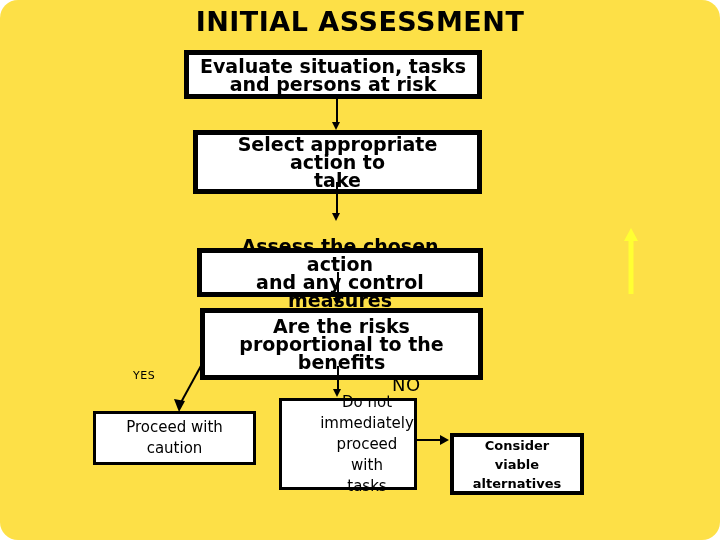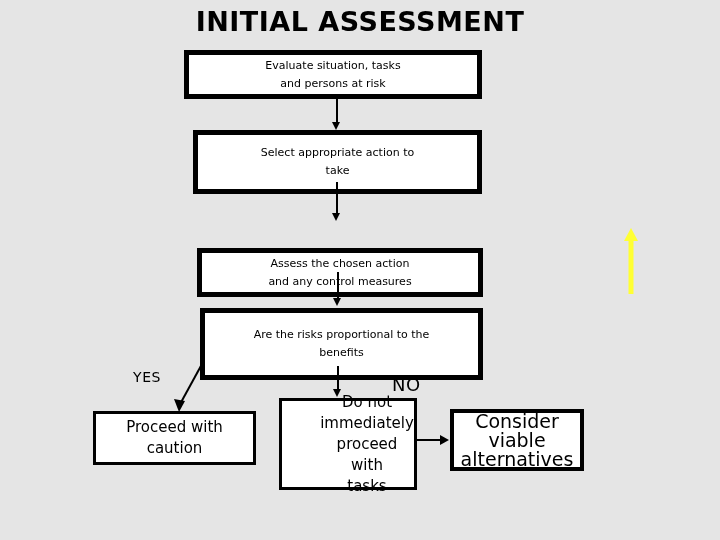--- a/index.html
+++ b/index.html
@@ -36,43 +36,43 @@
   .box {
     position: absolute;
     box-sizing: border-box;
     background: #ffffff;
     border: 5px solid #000000;
     display: flex;
     align-items: center;
     justify-content: center;
     text-align: center;
     font-family: "DejaVu Sans", sans-serif;
-    font-weight: normal;
-    font-size: 11px;
+    font-weight: bold;
+    font-size: 19px;
     line-height: 18px;
     padding: 2px 6px;
   }
   .box.thin {
     border-width: 3px;
     font-weight: normal;
     font-size: 15px;
     line-height: 21px;
   }
   .box .txt { display: block; }
 
   #box-evaluate      { left: 184px; top: 50px;  width: 298px; height: 49px; }
   #box-select        { left: 193px; top: 130px; width: 289px; height: 64px; }
   #box-assess        { left: 197px; top: 223px; width: 286px; height: 49px; margin-top: 25px; }
   #box-risks         { left: 200px; top: 308px; width: 283px; height: 72px; align-items: center; }
 
   #box-proceed       { left: 93px;  top: 411px; width: 163px; height: 54px; }
   #box-donot         { left: 279px; top: 398px; width: 138px; height: 92px; padding-left: 44px; }
-  #box-consider      { left: 450px; top: 409px; width: 134px; height: 62px;
-                       border-width: 4px; font-size: 19px; line-height: 19px;
-                       font-weight: normal; }
+  #box-consider      { left: 450px; top: 433px; width: 134px; height: 62px;
+                       border-width: 4px; font-size: 13px; line-height: 19px;
+                       font-weight: bold; }
 
   
   .vline {
     position: absolute;
     width: 2px;
     background: #000000;
   }
   .varrow-head {
     position: absolute;
     width: 0;
@@ -118,42 +118,42 @@
     height: 0;
     border-top: 5px solid transparent;
     border-bottom: 5px solid transparent;
     border-left: 9px solid #000000;
   }
 
   
   .branch-label {
     position: absolute;
     font-family: "DejaVu Sans", sans-serif;
-    font-size: 14px;
+    font-size: 11px;
     font-weight: normal;
     letter-spacing: 0.6px;
     white-space: nowrap;
   }
   #label-yes { left: 133px; top: 369px; }
   #label-no  { left: 392px; top: 374px; font-size: 18px; }
 
   
   #yellow-arrow {
     position: absolute;
     left: 620px;
     top: 228px;
     width: 22px;
     height: 66px;
     overflow: visible;
   }
 </style>
 </head>
 <body>
 
-<div id="slide" style="background: #e5e5e5; color: rgb(0, 0, 0);">
+<div id="slide" style="background: #fde047; color: rgb(0, 0, 0); border-radius: 18px;">
 
   <div class="title">INITIAL ASSESSMENT</div>
 
   <div class="box" id="box-evaluate">
     <span class="txt">Evaluate situation, tasks<br>and persons at risk</span>
   </div>
 
   <div class="box" id="box-select">
     <span class="txt">Select appropriate action to<br>take</span>
   </div>

